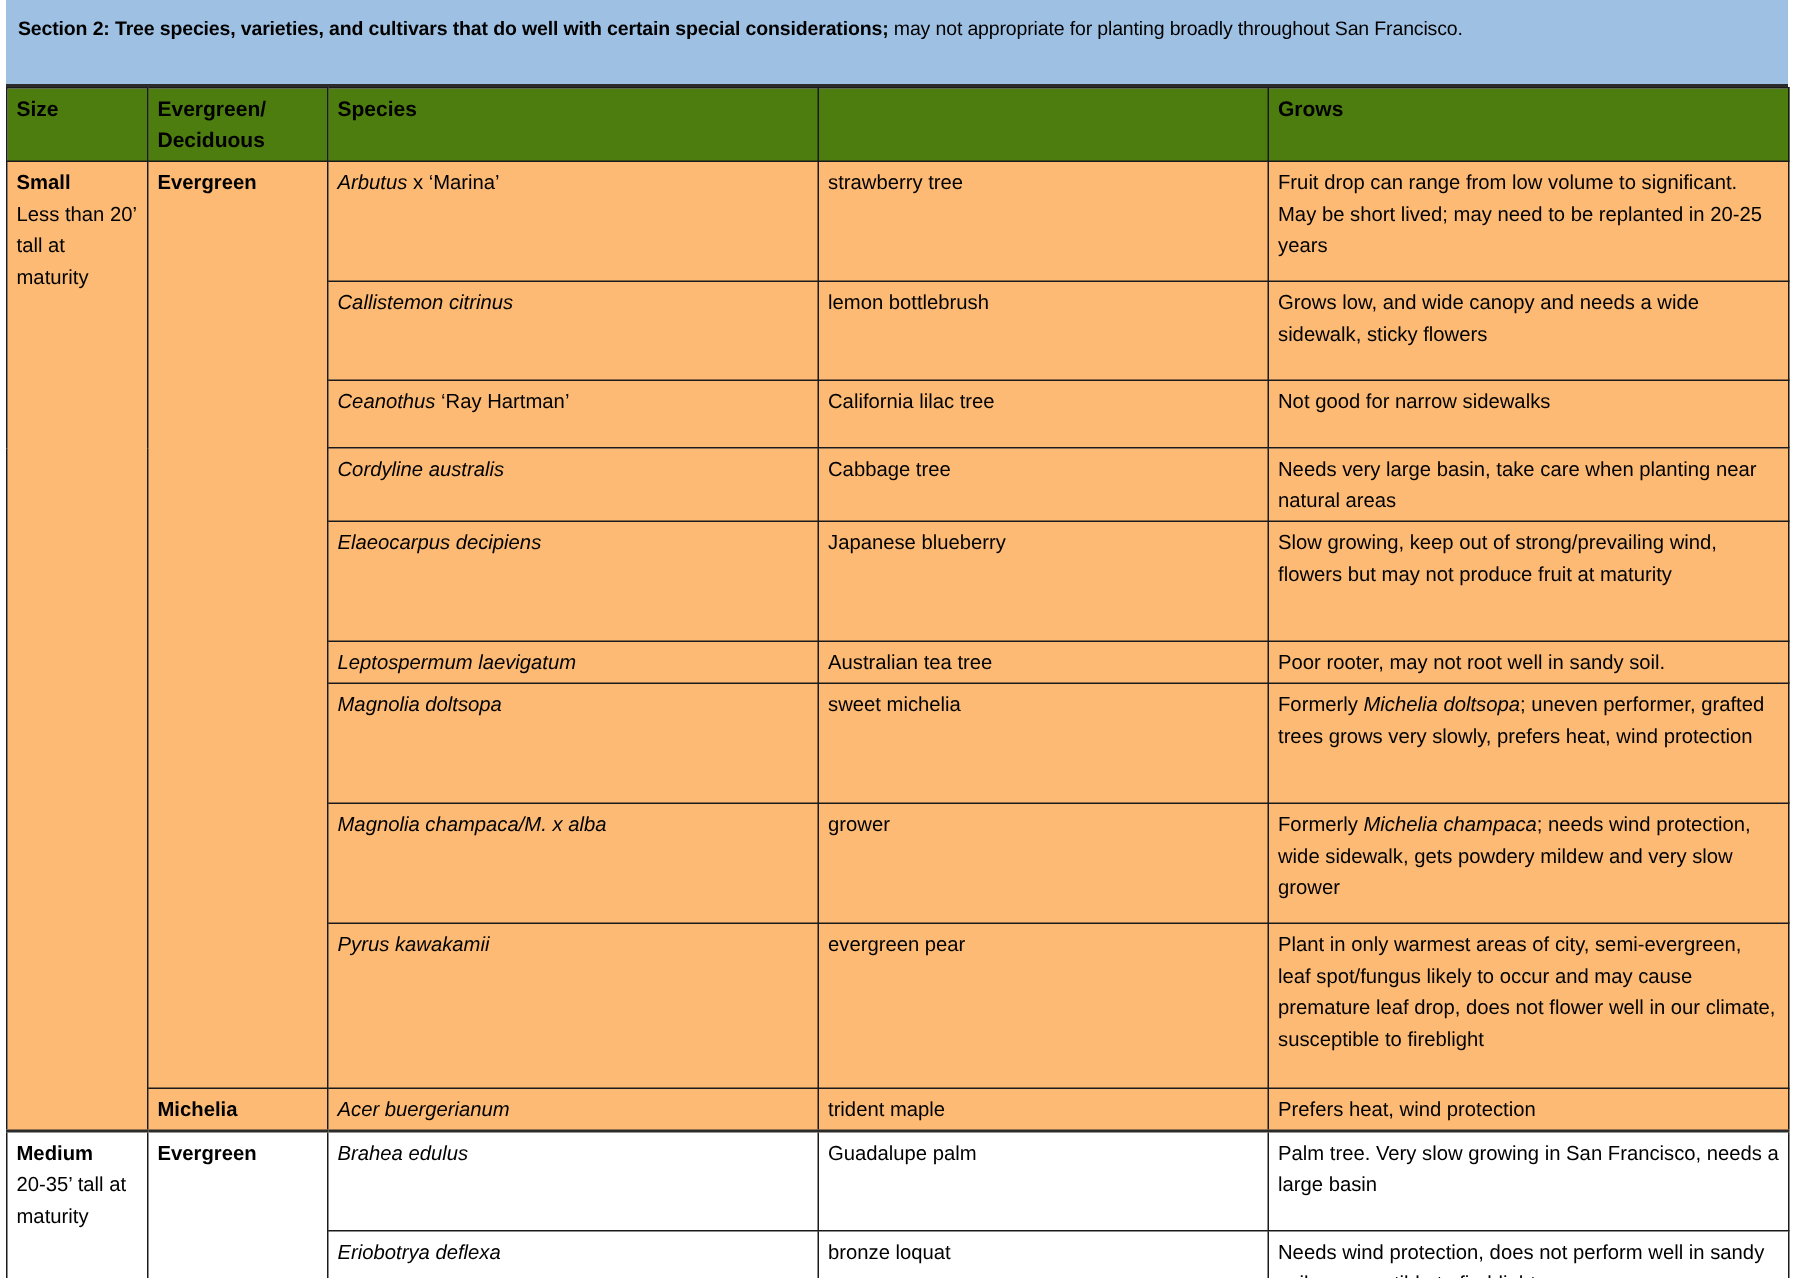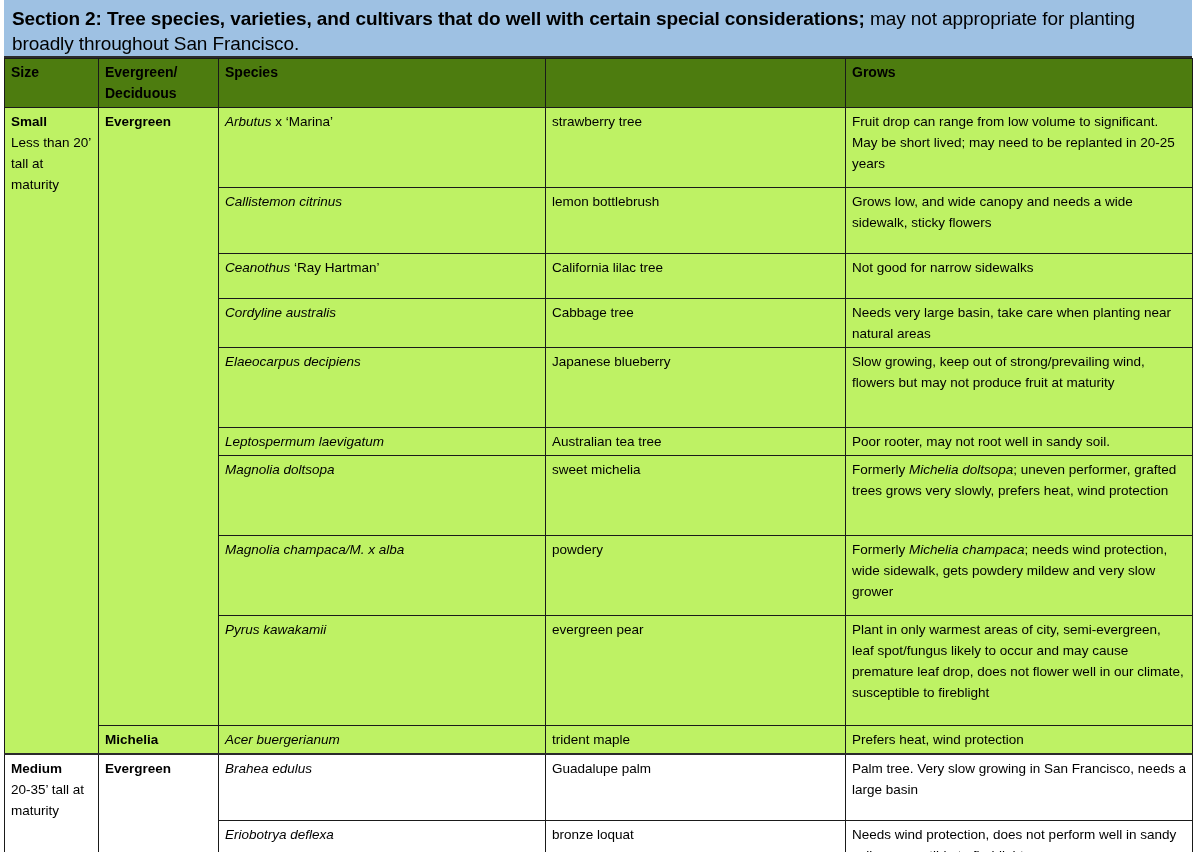--- a/index.html
+++ b/index.html
@@ -30,21 +30,21 @@
     top: 0px;
     width: 1188px;
     height: 58px;
     background: #9EC1E3;
     border-bottom: 2px solid #2b2b2b;
     box-sizing: border-box;
     padding: 6px 10px 0 8px;
   }
   .section-banner p {
     margin: 0;
-    font-size: 19px;
+    font-size: 13px;
     line-height: 25px;
     letter-spacing: -0.1px;
   }
   .section-banner .strong {
     font-weight: bold;
   }
 
   
   table.tree-table {
     position: absolute;
@@ -74,21 +74,21 @@
     background: #4d7c0f;
     font-weight: bold;
     text-align: left;
     height: 48px;
     border-top: 2px solid #2b2b2b;
     border-bottom: 2px solid #2b2b2b;
     font-size: 14px;
   }
 
   
-  tbody.band-small td { background: #bef264; }
+  tbody.band-small td { background: #fdba74; }
   
   tbody.band-medium td { background: #ffffff; }
 
   tbody.band-medium tr:first-child td {
     border-top: 2px solid #2b2b2b;
   }
 
   td.size-cell,
   td.type-cell {
     font-weight: normal;
@@ -192,21 +192,21 @@
       </tr>
 
       <tr class="h-xl">
         <td class="species-cell"><span>Magnolia doltsopa</span><span class="roman"></span></td>
         <td class="common-cell">sweet michelia</td>
         <td class="notes-cell"><span>Formerly </span><span class="ital">Michelia doltsopa</span><span>; uneven performer, grafted trees grows very slowly, prefers heat, wind protection</span></td>
       </tr>
 
       <tr class="h-xl">
         <td class="species-cell"><span>Magnolia champaca/M. x alba</span><span class="roman"></span></td>
-        <td class="common-cell">powdery</td>
+        <td class="common-cell">grower</td>
         <td class="notes-cell"><span>Formerly </span><span class="ital">Michelia champaca</span><span>; needs wind protection, wide sidewalk, gets powdery mildew and very slow grower</span></td>
       </tr>
 
       <tr class="h-xxl">
         <td class="species-cell"><span>Pyrus kawakamii</span><span class="roman"></span></td>
         <td class="common-cell">evergreen pear</td>
         <td class="notes-cell">Plant in only warmest areas of city, semi-evergreen, leaf spot/fungus likely to occur and may cause premature leaf drop, does not flower well in our climate, susceptible to fireblight</td>
       </tr>
 
       <tr class="h-sm">

